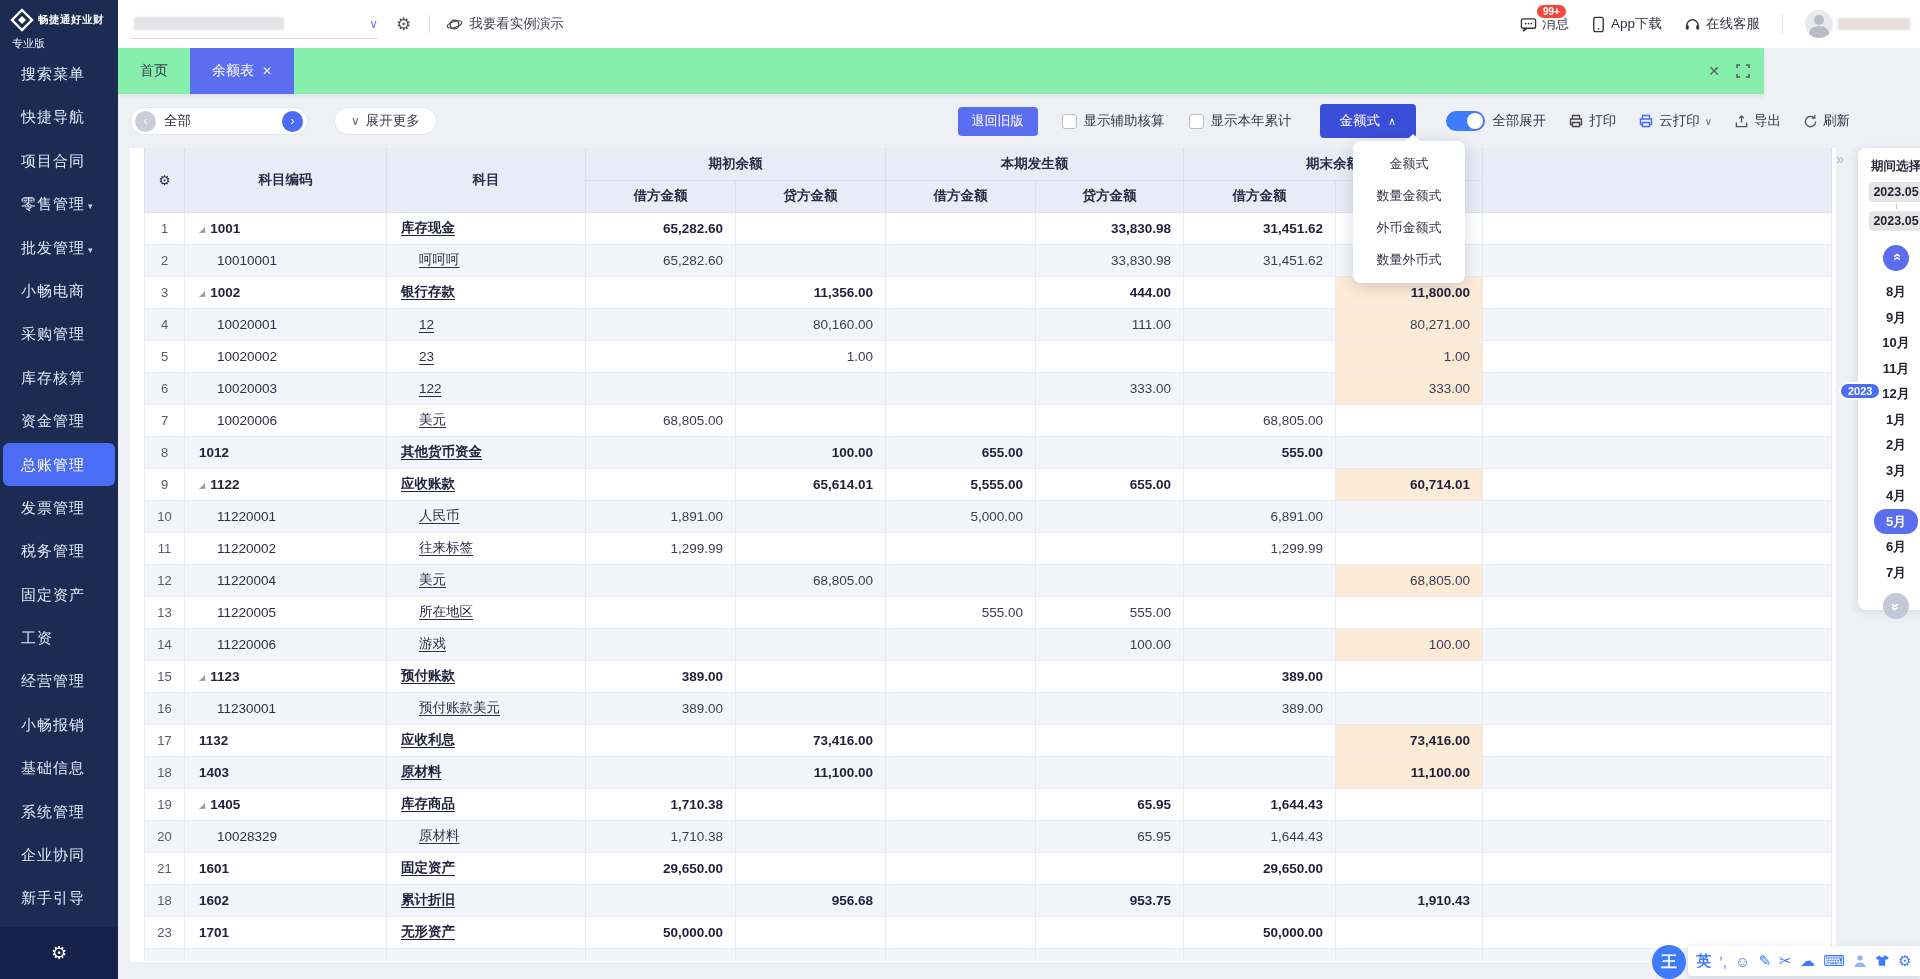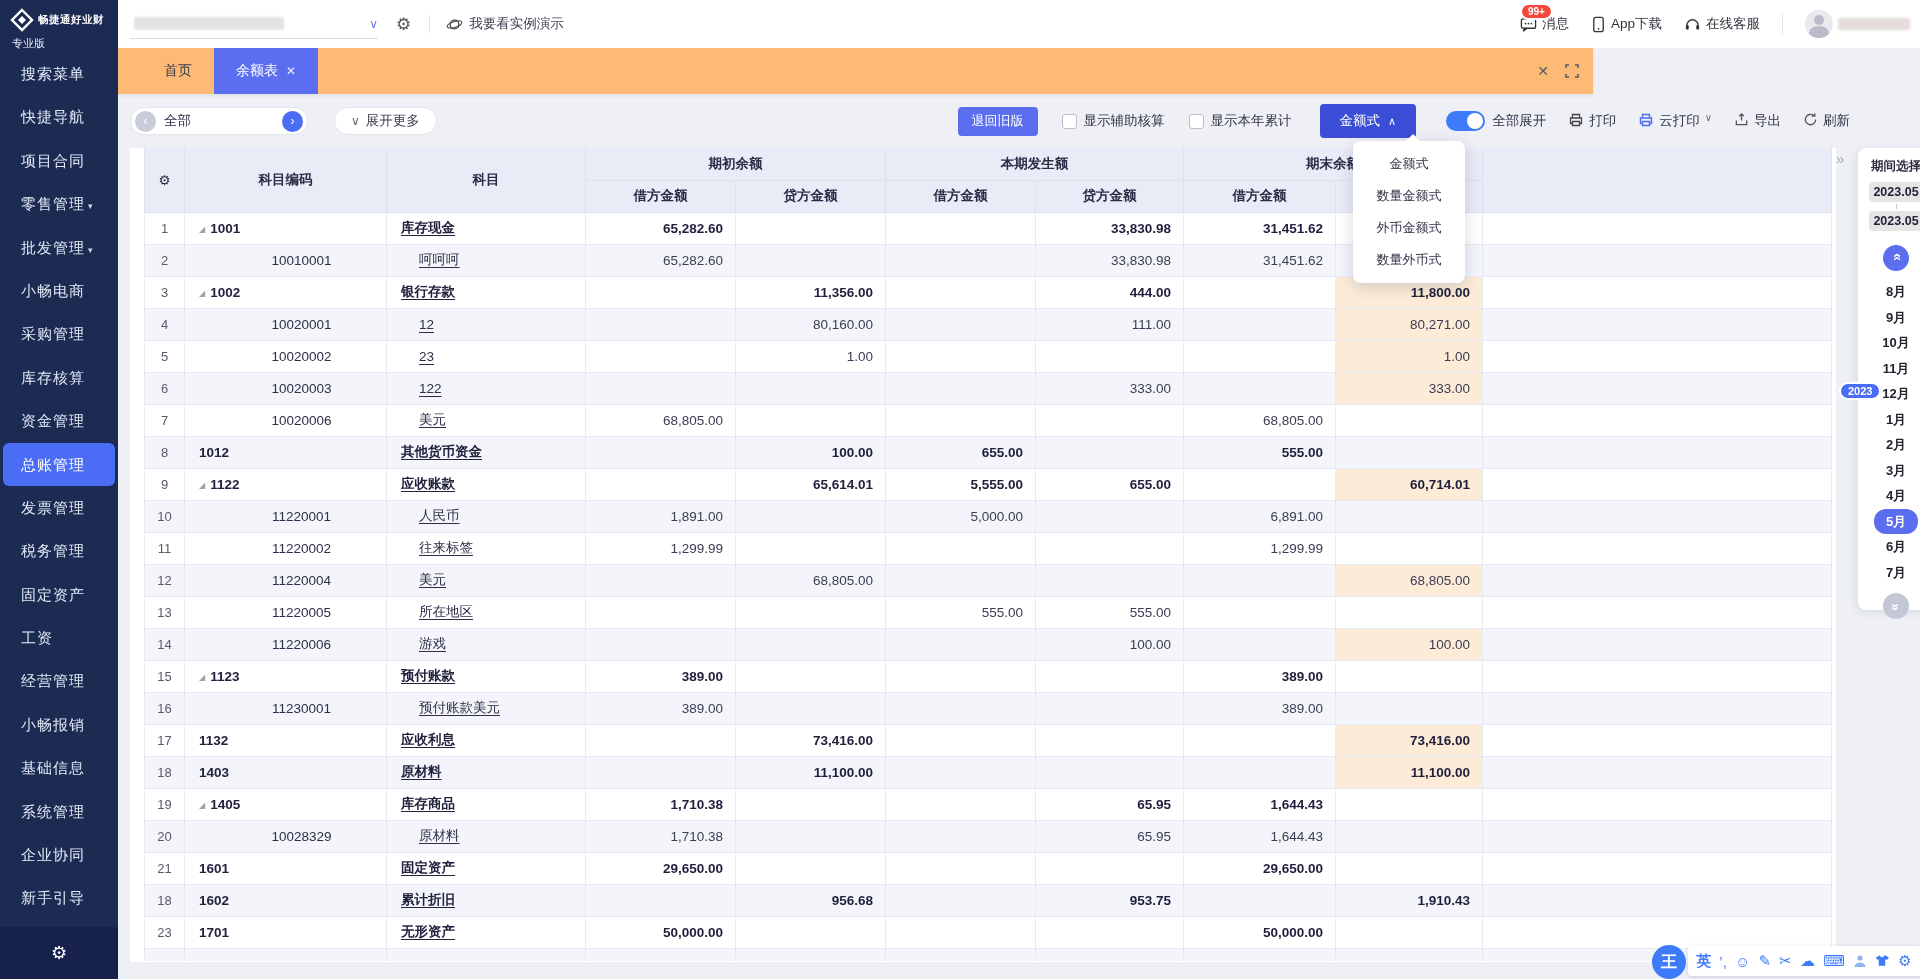--- a/index.html
+++ b/index.html
@@ -23,29 +23,29 @@
   .topbar { position:absolute; left:118px; top:0; width:1802px; height:48px; background:#fff; display:flex; align-items:center; z-index:20; }
   .company-select { display:flex; align-items:center; margin-left:12px; width:248px; border-bottom:1px solid #d8dbe3; height:30px; justify-content:space-between; cursor:pointer; }
   .blur-box { background:#e3e3e6; border-radius:2px; filter:blur(1px); }
   .company-blur { width:150px; height:13px; margin-left:4px; }
   .chev { color:#6a78f0; font-size:12px; }
   .top-gear { margin-left:18px; font-size:17px; color:#555; cursor:pointer; }
   .top-divider { width:1px; height:18px; background:#e2e2e8; margin:0 16px 0 18px; }
   .demo-link { display:flex; align-items:center; gap:6px; color:#3c3c50; cursor:pointer; }
   .topbar-right { margin-left:auto; display:flex; align-items:center; gap:22px; padding-right:10px; }
   .top-item { display:flex; align-items:center; gap:5px; color:#33333f; cursor:pointer; position:relative; }
-  .badge { position:absolute; top:-12px; left:0; background:#f5483d; color:#fff; font-size:10px; font-weight:bold; padding:1px 6px; border-radius:9px; border:2px solid #fff; }
+  .badge { position:absolute; top:-12px; left:15px; background:#f5483d; color:#fff; font-size:10px; font-weight:bold; padding:1px 6px; border-radius:9px; border:2px solid #fff; }
   .avatar { width:28px; height:28px; border-radius:50%; background:#e9e9ee; position:relative; overflow:hidden; }
   .avatar:before { content:""; position:absolute; top:5px; left:9px; width:10px; height:10px; border-radius:50%; background:#b9bcc8; }
   .avatar:after { content:""; position:absolute; top:16px; left:4px; width:20px; height:14px; border-radius:50% 50% 0 0; background:#b9bcc8; }
   .user-blur { width:72px; height:12px; background:#e6dcdc; border-radius:2px; filter:blur(1px); }
   .v-div { width:1px; height:20px; background:#e4e4ea; }
 
   
-  .tabbar { position:absolute; left:118px; top:48px; width:1475px; height:46px; background:#fdba74; box-shadow:0 2px 4px rgba(40,50,90,.08); display:flex; align-items:stretch; z-index:15;padding-left:24px; }
+  .tabbar { position:absolute; left:118px; top:48px; width:1646px; height:46px; background:#86efac; box-shadow:0 2px 4px rgba(40,50,90,.08); display:flex; align-items:stretch; z-index:15; }
   .tab { padding:0 22px; display:flex; align-items:center; gap:8px; font-size:14px; color:#3b3b4d; cursor:pointer; }
   .tab.active { background:#5b6ef0; color:#fff;align-items:center; }
   .tab-close { font-size:12px; opacity:.9; }
   .tab-icons { margin-left:auto; display:flex; align-items:center; gap:16px; padding-right:14px; color:#5a5a68; }
   .tab-icons .ticon { cursor:pointer; font-size:14px; display:flex; align-items:center; }
 
   
   .filterbar { position:absolute; left:130px; top:94px; width:1720px; height:54px; display:flex; align-items:center; z-index:10; }
   .pill { background:#fff; border:1px solid #e3e6ee; border-radius:16px; height:28px; display:flex; align-items:center; cursor:pointer; }
   .scope-pill { width:178px; padding:0 4px; justify-content:space-between; }
@@ -55,33 +55,33 @@
   .scope-label { flex:1; padding-left:8px; color:#2f2f45; }
   .more-pill { margin-left:26px; padding:0 16px; gap:6px; color:#3c3c50; }
   .fb-right { margin-left:auto; display:flex; align-items:center; }
   .btn { border:none; cursor:pointer; color:#fff; border-radius:4px; font-size:13px; font-family:inherit; }
   .btn-backold { background:#5b6ef0; height:29px; padding:0 14px; }
   .cb-group { display:flex; align-items:center; gap:7px; margin-left:24px; color:#33334a; cursor:pointer; }
   .checkbox { width:15px; height:15px; border:1px solid #b9bec9; border-radius:3px; background:#fff; }
   .btn-format { background:#3b4ed8; height:34px; padding:0 20px; margin-left:28px; font-size:13.5px; display:flex; align-items:center; gap:8px; }
   .toggle { width:39px; height:20px; border-radius:10px; background:#3e7bfa; position:relative; margin-left:30px; cursor:pointer; }
   .toggle .knob { position:absolute; right:2px; top:2px; width:16px; height:16px; background:#fff; border-radius:50%; }
-  .fb-tool { display:flex; gap:5px; margin-left:22px; color:#33334a; cursor:pointer; }
+  .fb-tool { display:flex; align-items:center; gap:5px; margin-left:22px; color:#33334a; cursor:pointer; }
   .fb-tool svg { display:block; }
 
   
   .table-card { position:absolute; left:130px; top:148px; width:1706px; height:814px; background:#fff; overflow:hidden; z-index:5; }
   table.grid { border-collapse:collapse; table-layout:fixed; width:1687px; margin-left:14px; }
   .grid th, .grid td { border-right:1px solid #e7eaf3; border-bottom:1px solid #e7eaf3; overflow:hidden; white-space:nowrap; }
   .grid thead th { background:#e9ebf6; height:32px; font-size:13.5px; font-weight:bold; color:#2c2c46; text-align:center; border-color:#dde1ee; }
   .grid td { height:32px; font-size:13.5px; }
   .grid tr.alt td { background:#f3f5fa; }
   td.rownum { text-align:center; color:#5a5a6a; font-size:13px; border-left:1px solid #e7eaf3; }
   td.codecell { padding-left:14px; color:#2e2e4a; }
-  td.codecell.child { padding-left:32px;text-align:center; }
+  td.codecell.child { padding-left:32px; }
   td.codecell.b { font-weight:bold; color:#22223e; }
   .tri { color:#9aa0ad; font-size:8px; margin-right:5px; cursor:pointer; vertical-align:1px; }
   td.namecell { padding-left:14px; }
   td.namecell.child { padding-left:32px; }
   td.namecell a { color:#2e2e4a; text-decoration:underline; text-underline-offset:3px; cursor:pointer; }
   td.namecell.b a { font-weight:bold; color:#22223e; }
   td.amt { text-align:right; padding-right:12px; color:#3c3c55; }
   td.amt.b { font-weight:bold; color:#1f1f3c; }
   td.amt.hl { background:#fcecd7 !important; }
   tr.sliver td { height:13px; border-bottom:none; }

